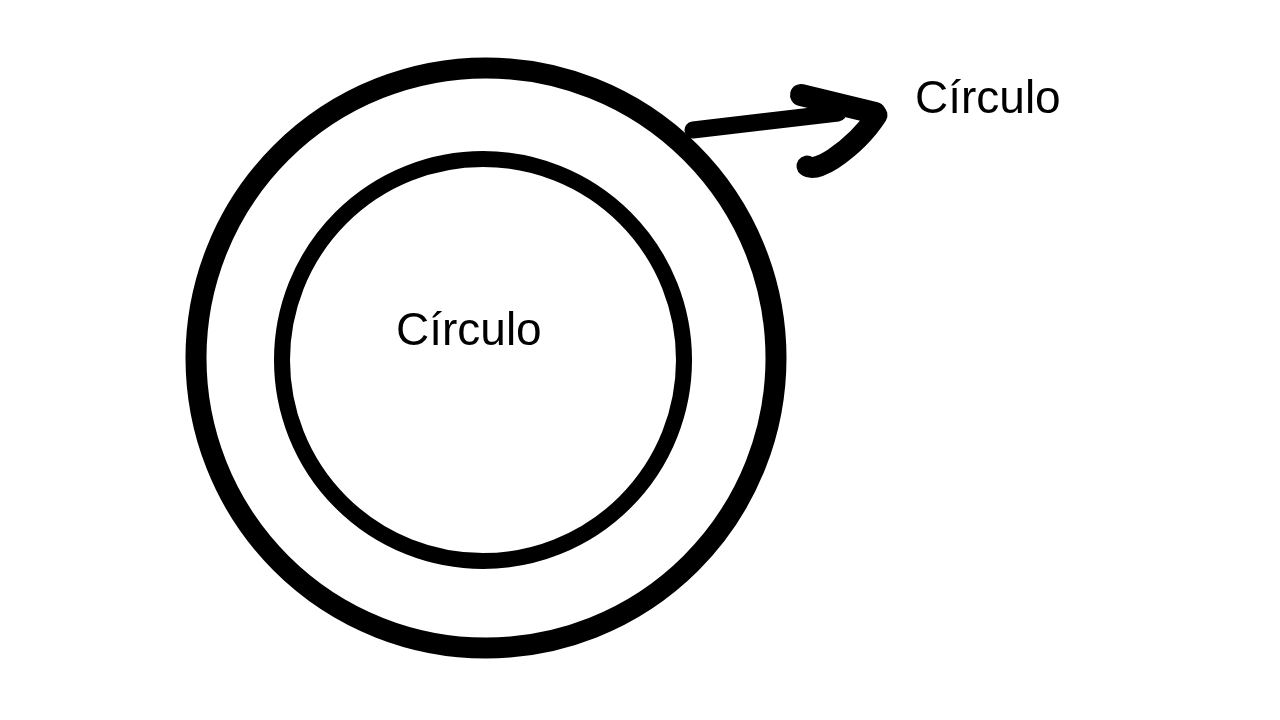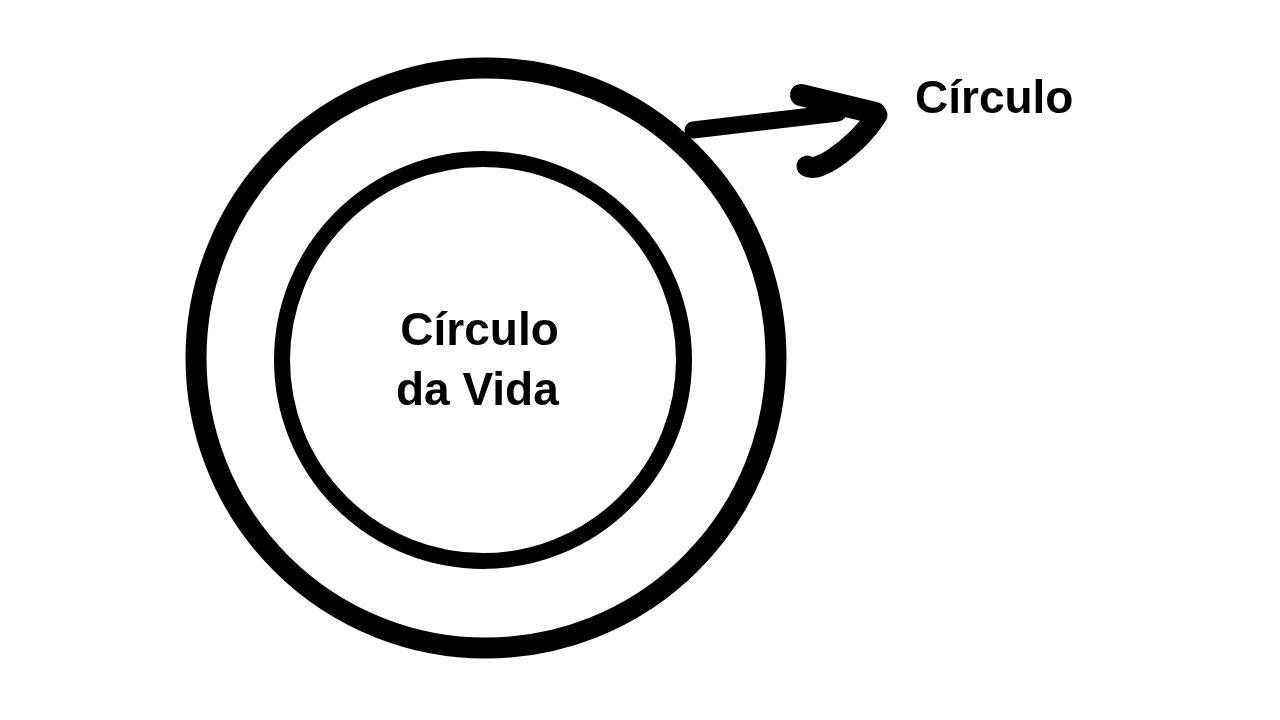--- a/index.html
+++ b/index.html
@@ -18,24 +18,24 @@
   .diagram-svg {
     position: absolute;
     left: 0;
     top: 0;
     width: 1280px;
     height: 720px;
   }
   .label {
     position: absolute;
     color: #000000;
-    font-weight: 700;
+    font-weight: 400;
     font-size: 46px;
     white-space: nowrap;
-    text-align: right;
+    text-align: center;
   }
   .label-center {
     left: 396px;
     top: 299px;
     line-height: 60px;
   }
   .label-annotation {
     left: 915px;
     top: 64px;
     line-height: 66px;
@@ -54,20 +54,19 @@
 
     <g stroke="#000000" fill="none" stroke-linecap="round" stroke-linejoin="round">
       <path d="M 693 130 L 838 113" stroke-width="17"></path>
       <path d="M 801 95 L 875 113" stroke-width="22"></path>
       <path d="M 877 115 Q 861 140 833 159 Q 814 171 807 166" stroke-width="21"></path>
     </g>
   </svg>
 
   <div class="label label-center">
     <div>Círculo</div>
-    <div>da Vida</div>
   </div>
 
   <div class="label label-annotation">
     <div>Círculo</div>
   </div>
 
 </div>
 
 </body></html>

